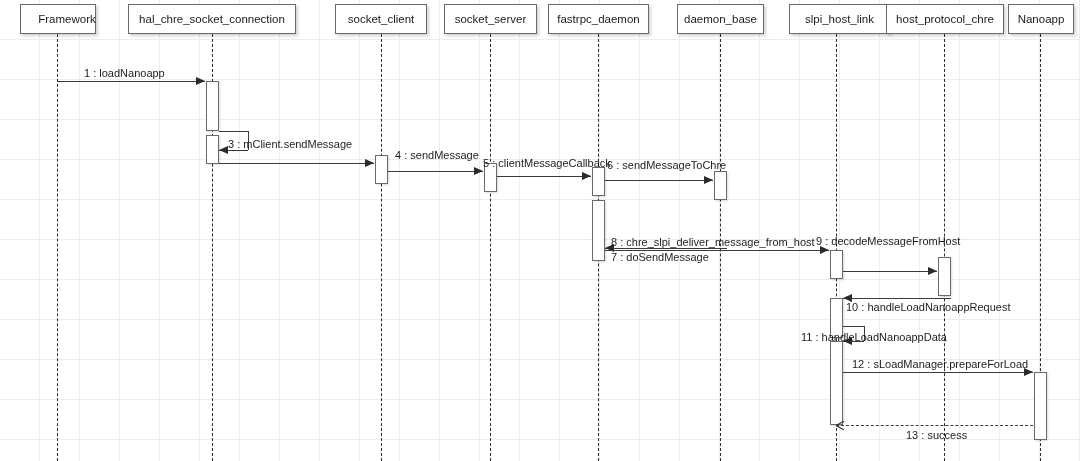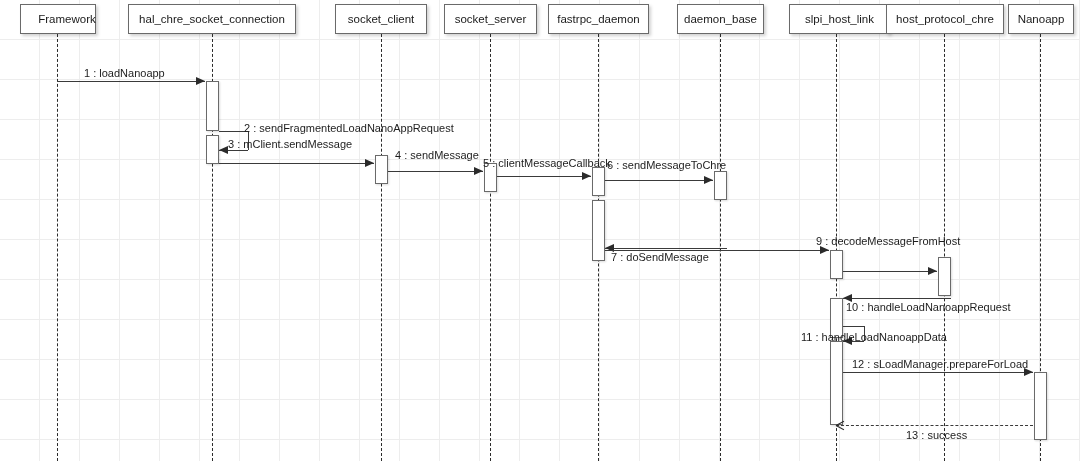--- a/index.html
+++ b/index.html
@@ -175,21 +175,20 @@
       <div style="position: absolute; left: 0px; top: 0px; width: 100%; height: 100%;">
         <div class="msg-line" style="left: 58px; top: 81px; width: 147px;"></div>
         <div class="arrow-right" style="left: 196px; top: 77px;"></div>
         <div class="msg-label" style="left: 84px; top: 67px;">1 : loadNanoapp</div>
       </div>
       <div style="position: absolute; left: 0px; top: 0px; width: 100%; height: 100%;">
         <div class="msg-line" style="left: 219px; top: 131px; width: 29px;"></div>
         <div class="msg-vert" style="left: 248px; top: 131px; height: 19px;"></div>
         <div class="msg-line" style="left: 219px; top: 150px; width: 29px;"></div>
         <div class="arrow-left" style="left: 219px; top: 146px;"></div>
-        <div class="msg-label" style="left: 244px; top: 122px;">2 : sendFragmentedLoadNanoAppRequest</div>
       </div>
       <div style="position: absolute; left: 0px; top: 0px; width: 100%; height: 100%;">
         <div class="msg-line" style="left: 219px; top: 163px; width: 155px;"></div>
         <div class="arrow-right" style="left: 365px; top: 159px;"></div>
         <div class="msg-label" style="left: 228px; top: 138px;">3 : mClient.sendMessage</div>
       </div>
       <div style="position: absolute; left: 0px; top: 0px; width: 100%; height: 100%;">
         <div class="msg-line" style="left: 388px; top: 171px; width: 95px;"></div>
         <div class="arrow-right" style="left: 474px; top: 167px;"></div>
         <div class="msg-label" style="left: 395px; top: 149px;">4 : sendMessage</div>
@@ -205,20 +204,21 @@
         <div class="msg-label" style="left: 607px; top: 159px;">6 : sendMessageToChre</div>
       </div>
       <div style="position: absolute; left: 0px; top: 12px; width: 100%; height: 100%; margin-top: 36px;">
         <div class="msg-line" style="left: 605px; top: 200px; width: 122px;"></div>
         <div class="arrow-left" style="left: 605px; top: 196px;"></div>
         <div class="msg-label" style="left: 611px; top: 203px;">7 : doSendMessage</div>
       </div>
       <div style="position: absolute; left: 0px; top: 0px; width: 100%; height: 100%;">
         <div class="msg-line" style="left: 605px; top: 250px; width: 224px;"></div>
         <div class="arrow-right" style="left: 820px; top: 246px;"></div>
+        <div class="msg-label" style="left: 611px; top: 236px;">8 : chre_slpi_deliver_message_from_host</div>
       </div>
       <div style="position: absolute; left: 0px; top: 13px; width: 100%; height: 100%;">
         <div class="msg-line" style="left: 843px; top: 258px; width: 94px;"></div>
         <div class="arrow-right" style="left: 928px; top: 254px;"></div>
         <div class="msg-label" style="left: 816px; top: 222px;">9 : decodeMessageFromHost</div>
       </div>
       <div style="position: absolute; left: 0px; top: 0px; width: 100%; height: 100%;">
         <div class="msg-line" style="left: 843px; top: 298px; width: 108px;"></div>
         <div class="arrow-left" style="left: 843px; top: 294px;"></div>
         <div class="msg-label" style="left: 846px; top: 301px;">10 : handleLoadNanoappRequest</div>

